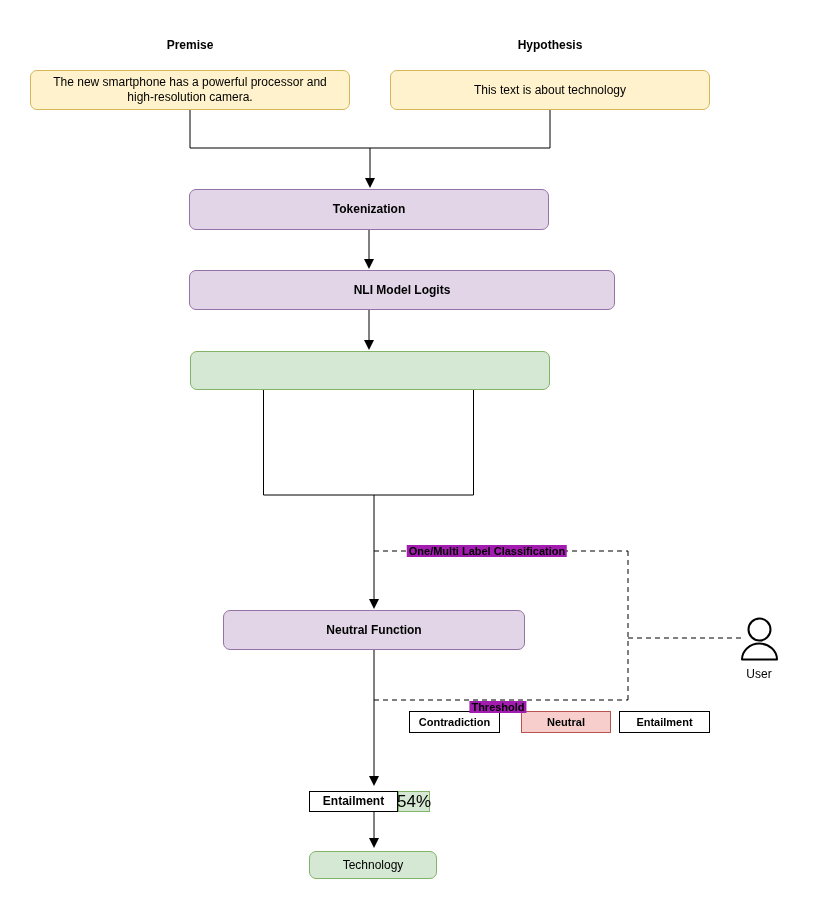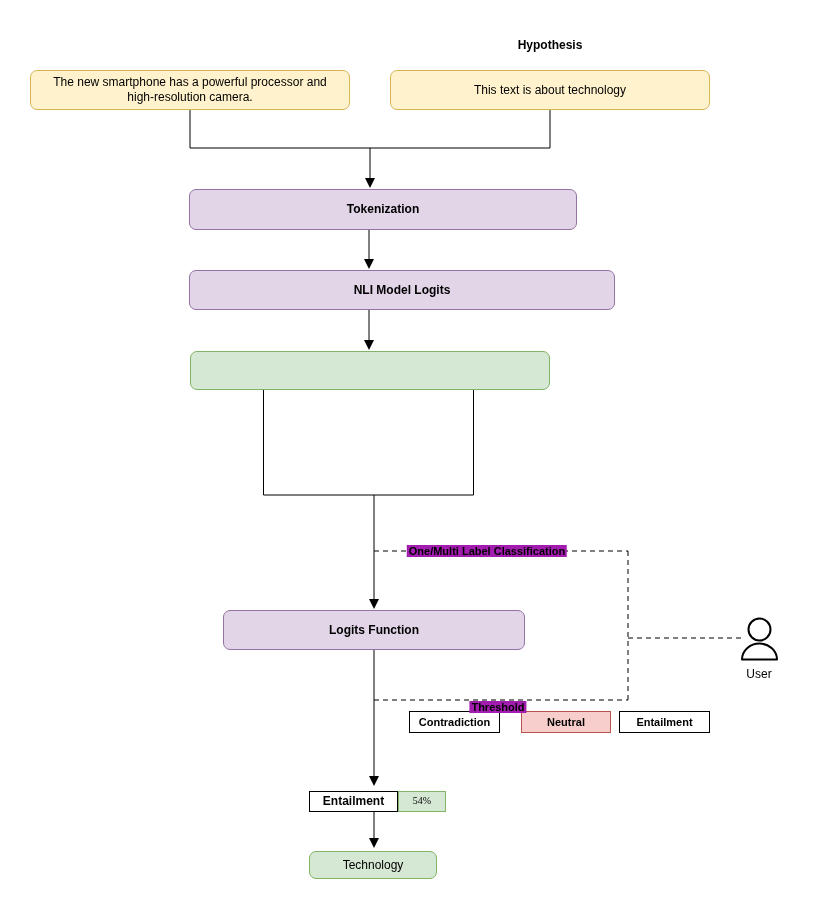--- a/index.html
+++ b/index.html
@@ -31,24 +31,24 @@
 
   .edge-label{position:absolute;transform:translate(-50%,-50%);background:#a21caf;
               font-size:11px;font-weight:bold;white-space:nowrap;padding:0 2px;}
 
   .user-icon-svg{position:absolute;left:737px;top:612px;}
   .user-label{position:absolute;left:729px;top:667px;width:60px;text-align:center;
               font-size:12px;font-weight:normal;}
 
   .result-label{position:absolute;left:309px;top:791px;width:89px;height:21px;
                 font-size:12px;font-weight:bold;}
-  .result-score{position:absolute;left:398px;top:791px;width:48px;height:21px;font-size:10px;font-family:Liberation Serif, serif;}
+  .result-score{position:absolute;left:398px;top:791px;width:32px;height:21px;font-size:17px;}
   .premise-box{left:30px;top:70px;width:320px;height:40px;padding:2px 10px;}
   .hypothesis-box{left:390px;top:70px;width:320px;height:40px;padding:2px 10px;}
-  .tokenization-box{left:189px;top:189px;width:388px;height:41px;}
+  .tokenization-box{left:189px;top:189px;width:360px;height:41px;}
   .nli-box{left:189px;top:270px;width:426px;height:40px;}
   .green-container{position:absolute;left:190px;top:351px;width:360px;height:39px;}
   .softmax-box{left:223px;top:610px;width:302px;height:40px;}
   .technology-box{left:309px;top:851px;width:128px;height:28px;}
 </style>
 </head>
 <body>
 
 <div class="canvas">
 
@@ -79,35 +79,36 @@
     <polygon points="369,838 379,838 374,848" fill="#000" stroke="none"></polygon>
 
     <g stroke-dasharray="5,4">
       <path d="M374,551 H628"></path>
       <path d="M628,551 V700"></path>
       <path d="M374,700 H628"></path>
       <path d="M628,638 H741"></path>
     </g>
   </svg>
 
+  <div class="flow-title" style="left:30px;top:38px;width:320px;">Premise</div>
   <div class="flow-title" style="left:390px;top:38px;width:320px;">Hypothesis</div>
 
   <div class="node rounded yellow hypothesis-box">This text is about technology</div>
   <div class="node rounded yellow premise-box">The new smartphone has a powerful processor and high-resolution camera.</div>
 
   <div class="node rounded purple tokenization-box">Tokenization</div>
   <div class="node rounded purple nli-box">NLI Model Logits</div>
 
   <div class="green-container rounded greenbox">
     <div class="logit-label whitebox" style="left:218px;width:91px;">Contradiction</div>
     <div class="logit-label pinkbox" style="left:330px;width:90px;">Neutral</div>
     <div class="logit-label whitebox" style="left:428px;width:91px;">Entailment</div>
   </div>
 
-  <div class="node rounded purple softmax-box">Logits Function</div>
+  <div class="node rounded purple softmax-box">Neutral Function</div>
 
   <div class="edge-label" style="left:487px;top:551px;">One/Multi Label Classification</div>
   <div class="edge-label" style="left:498px;top:701px;margin-top:6px;">Threshold</div>
 
   <svg class="user-icon-svg" width="46" height="52" viewBox="0 0 46 52">
     <circle cx="22.5" cy="17.5" r="11" fill="#fff" stroke="#000" stroke-width="2"></circle>
     <path d="M5,47.5 a17.5,16 0 0 1 35,0 Z" fill="#fff" stroke="#000" stroke-width="2" stroke-linejoin="round"></path>
   </svg>
   <div class="user-label">User</div>
 

